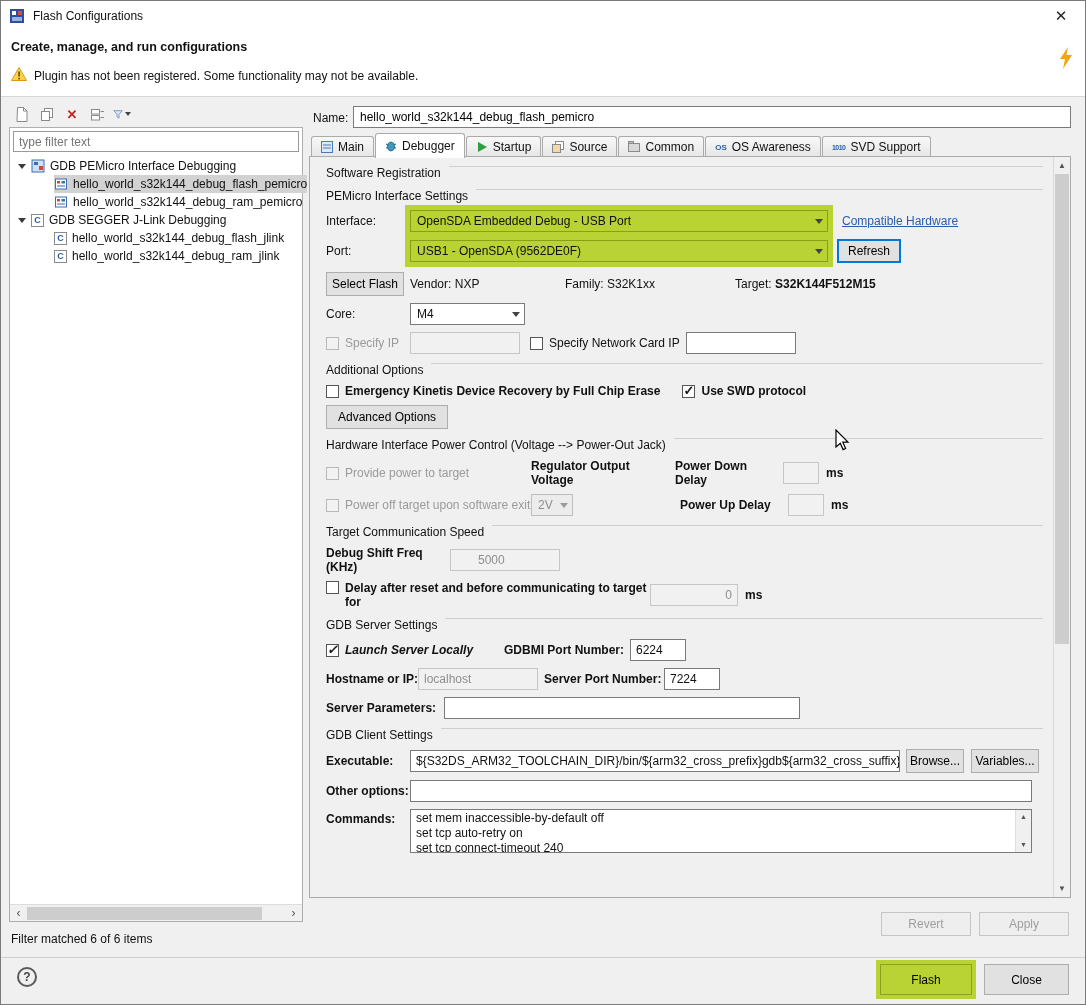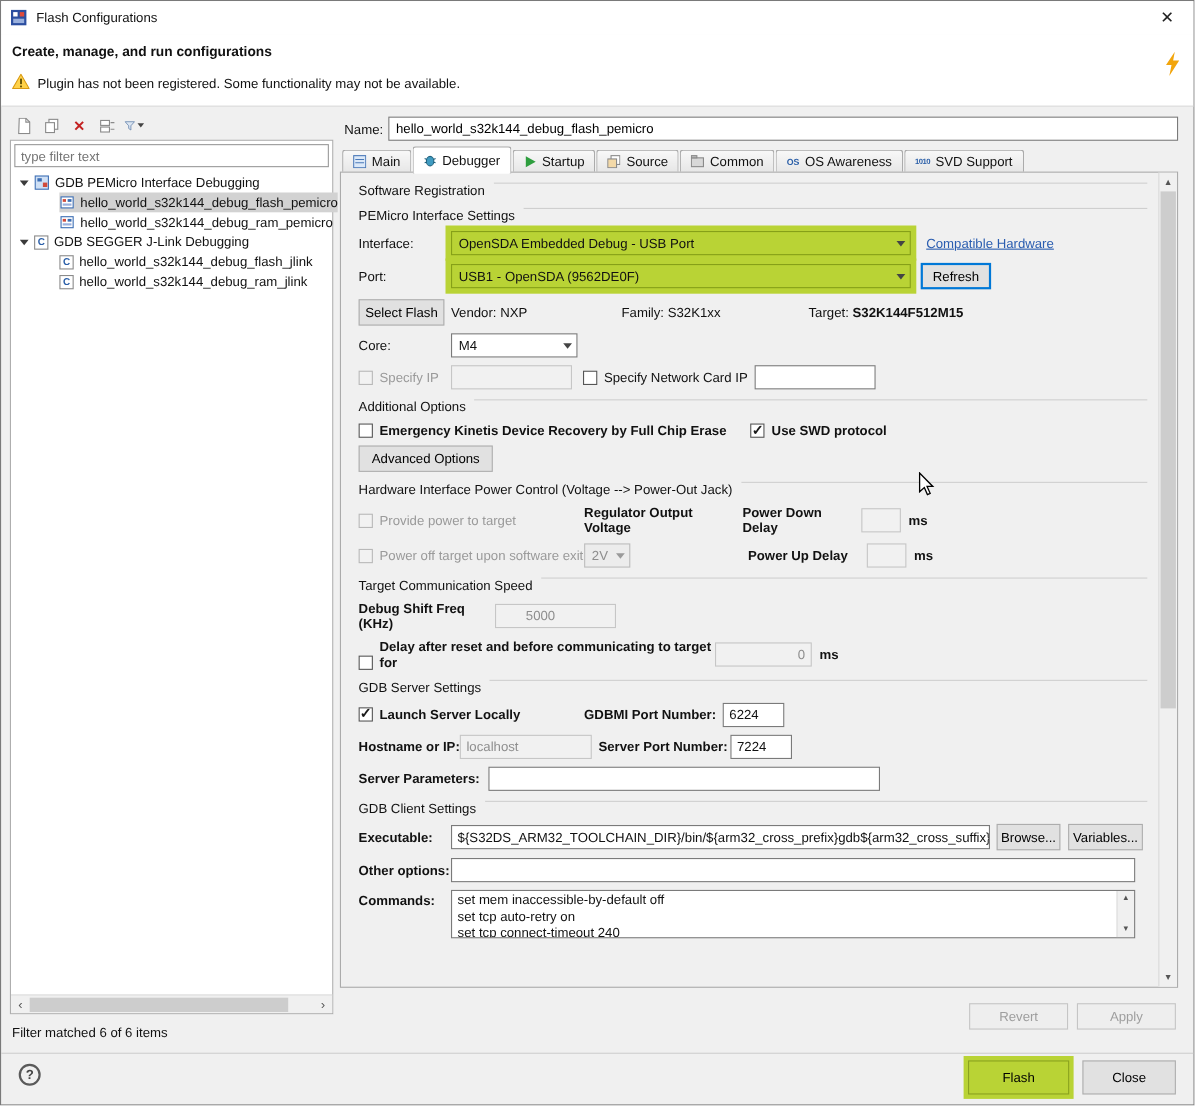--- a/index.html
+++ b/index.html
@@ -428,35 +428,35 @@
 
       <div class="section">
         <div class="sec-head">
             <span>Target Communication Speed</span>
           </div>
         <div class="frow">
           <span class="b" style="width:124px; flex:none;">Debug Shift Freq (KHz)</span>
           <span class="tf disabled" style="width:110px;padding-left:27px;">5000</span>
         </div>
         <div class="frow" style="margin-bottom:2px;">
-          <span style="display:inline-flex; align-items:flex-end; width:324px; flex:none;">
+          <span style="display:inline-flex; align-items:flex-start; width:324px; flex:none;">
             <span class="cb"></span>
             <span class="b">Delay after reset and before communicating to target for</span>
           </span>
           <span class="tf disabled right" style="width:88px;">0</span>
           <span class="b" style="margin-left:7px;">ms</span>
         </div>
       </div>
 
       <div class="section">
         <div class="sec-head">
             <span>GDB Server Settings</span>
           </div>
         <div class="frow">
-          <span style="display:inline-flex; width:205px; flex:none;">
+          <span style="display:inline-flex; align-items:center; width:178px; flex:none;font-style:italic;">
             <span class="cb checked"></span>
             <span class="b">Launch Server Locally</span>
           </span>
           <span class="b" style="width:126px; flex:none;">GDBMI Port Number:</span>
           <span class="tf" style="width:56px;">6224</span>
         </div>
         <div class="frow">
           <span class="lab b">Hostname or IP:</span>
           <span class="tf disabled" style="width:120px;">localhost</span>
           <span class="b" style="margin-left:6px; width:120px; flex:none;">Server Port Number:</span>

